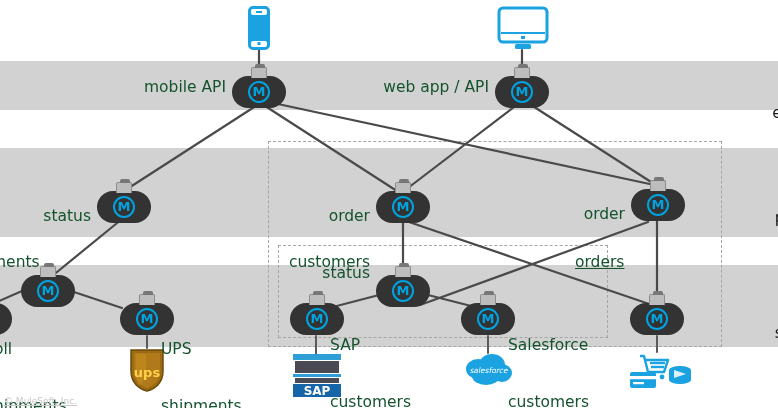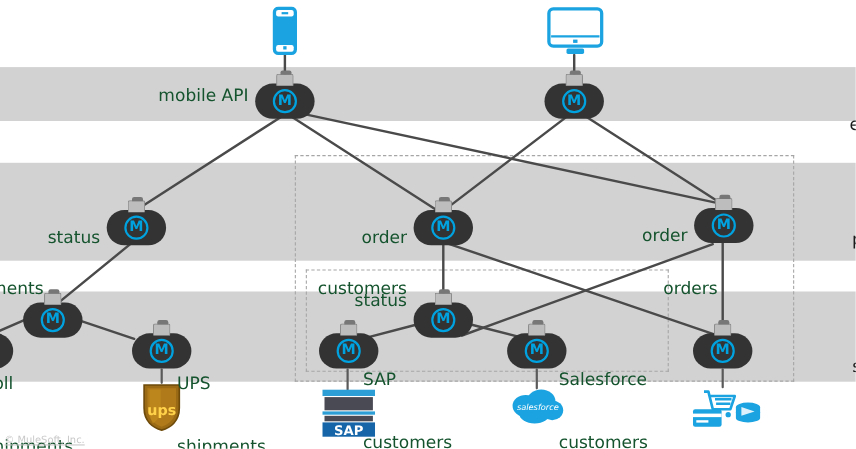--- a/index.html
+++ b/index.html
@@ -235,20 +235,21 @@
   <div class="node" style="left:232px;top:76px;">
     <span class="tab"></span>
     <span class="mulelogo">M</span>
   </div>
   <div class="lbl r" style="left:0px;top:78px;width:226px;">mobile API</div>
 
   <div class="node" style="left:495px;top:76px;">
     <span class="tab"></span>
     <span class="mulelogo">M</span>
   </div>
+  <div class="lbl r" style="left:300px;top:78px;width:189px;">web app / API</div>
 
   <div class="node" style="left:97px;top:191px;">
     <span class="tab"></span>
     <span class="mulelogo">M</span>
   </div>
   <div class="lbl r" style="left:0px;top:169px;width:91px;">
     <div>status</div>
   </div>
 
   <div class="node" style="left:376px;top:191px;">
@@ -313,17 +314,17 @@
   </div>
   <div class="lbl l" style="left:508px;top:298px;width:120px;">
     <div>Salesforce</div>
     <div>customers</div>
   </div>
 
   <div class="node" style="left:630px;top:303px;">
     <span class="tab"></span>
     <span class="mulelogo">M</span>
   </div>
-  <div class="lbl l" style="left:603px;top:253px;width:110px;">orders</div>
+  <div class="lbl l" style="left:575px;top:253px;width:110px;text-decoration:underline;">orders</div>
 
   <div class="footer">© MuleSoft, Inc.</div>
 
 </div>
 
 </body></html>

